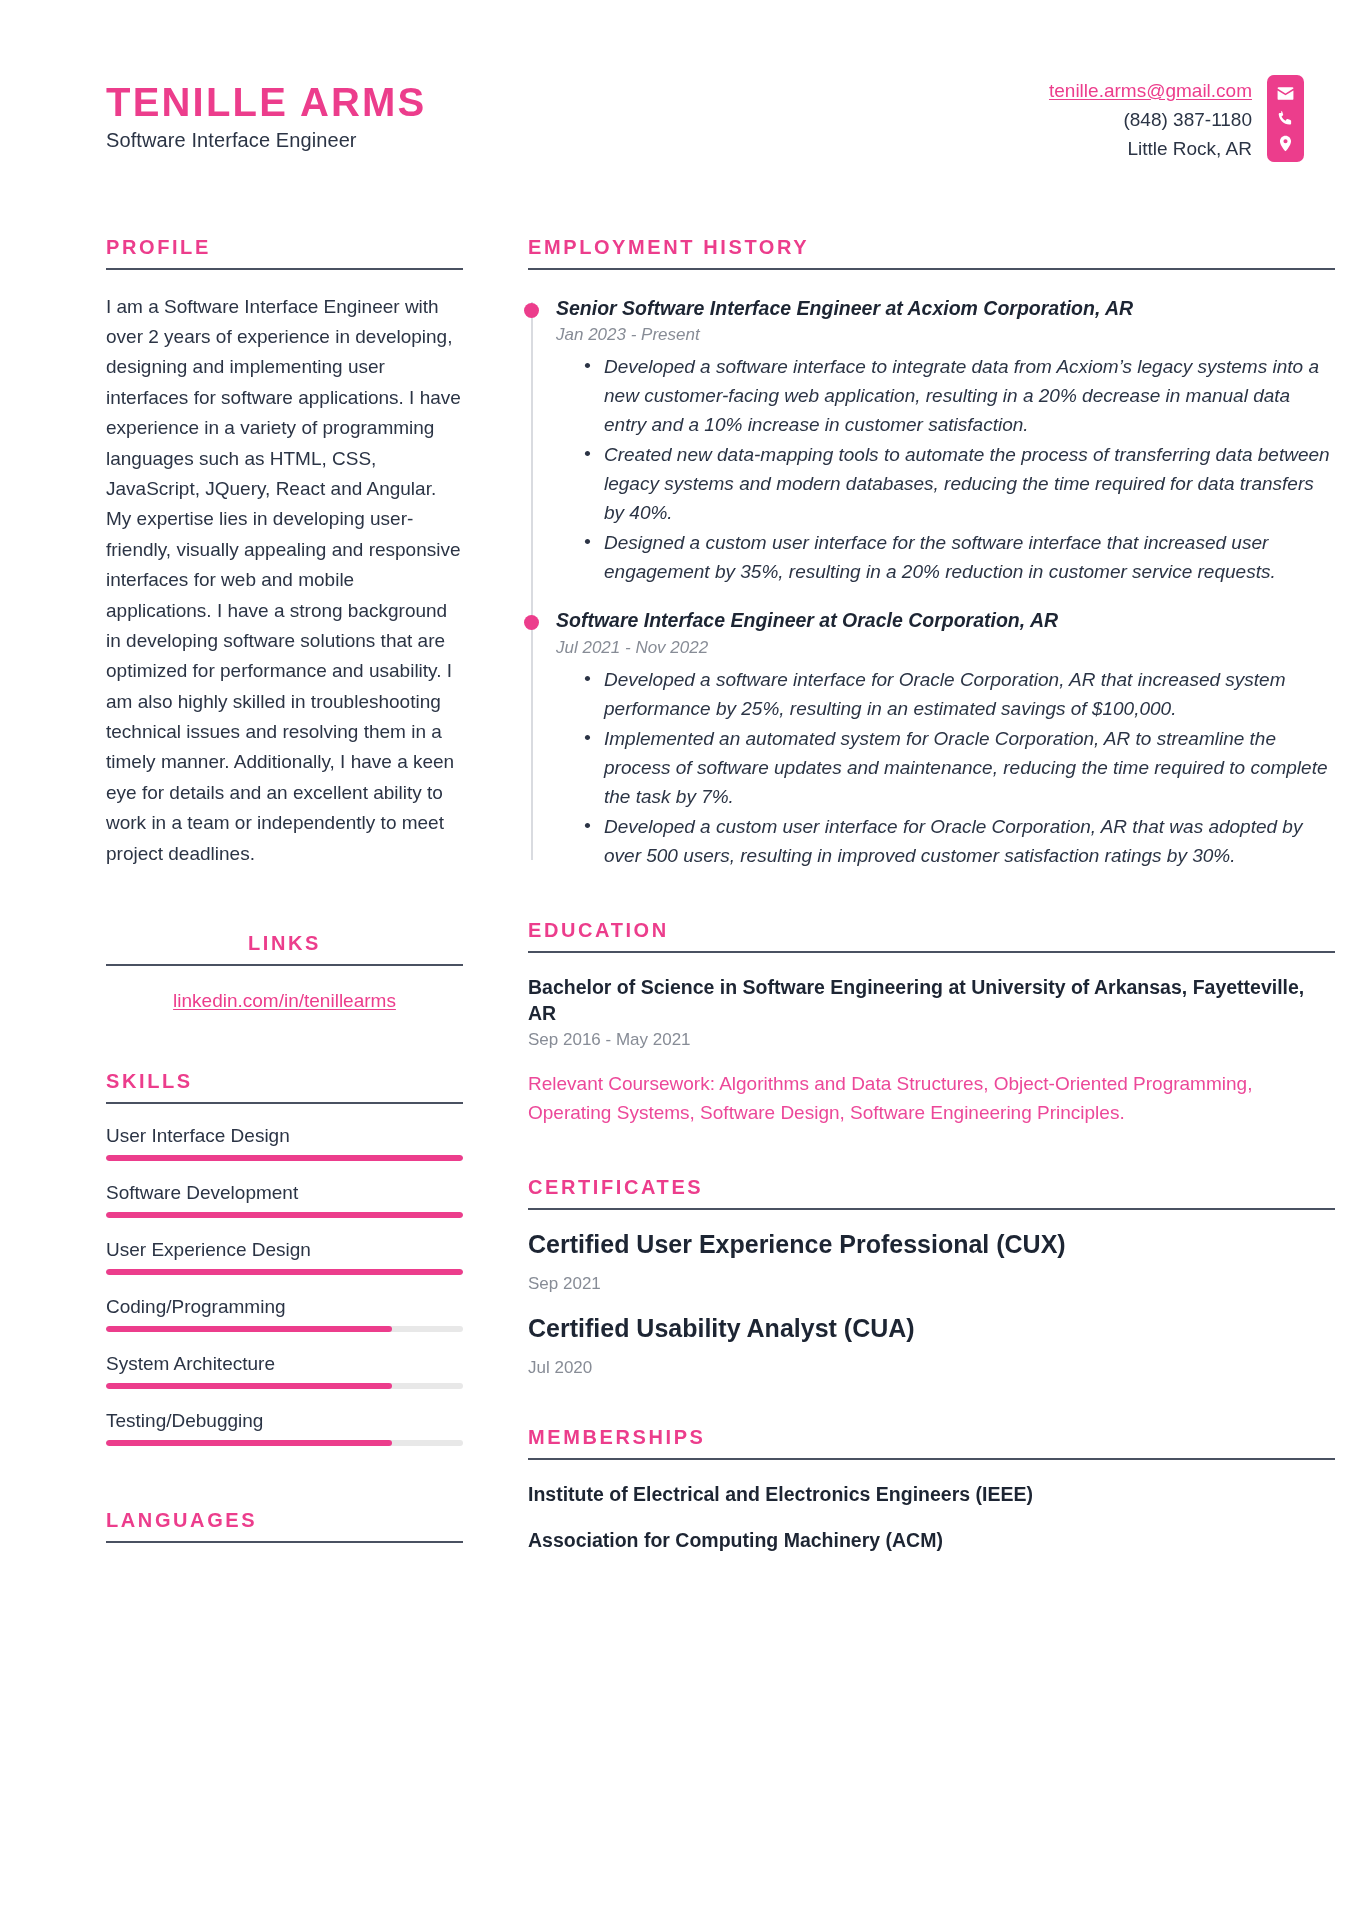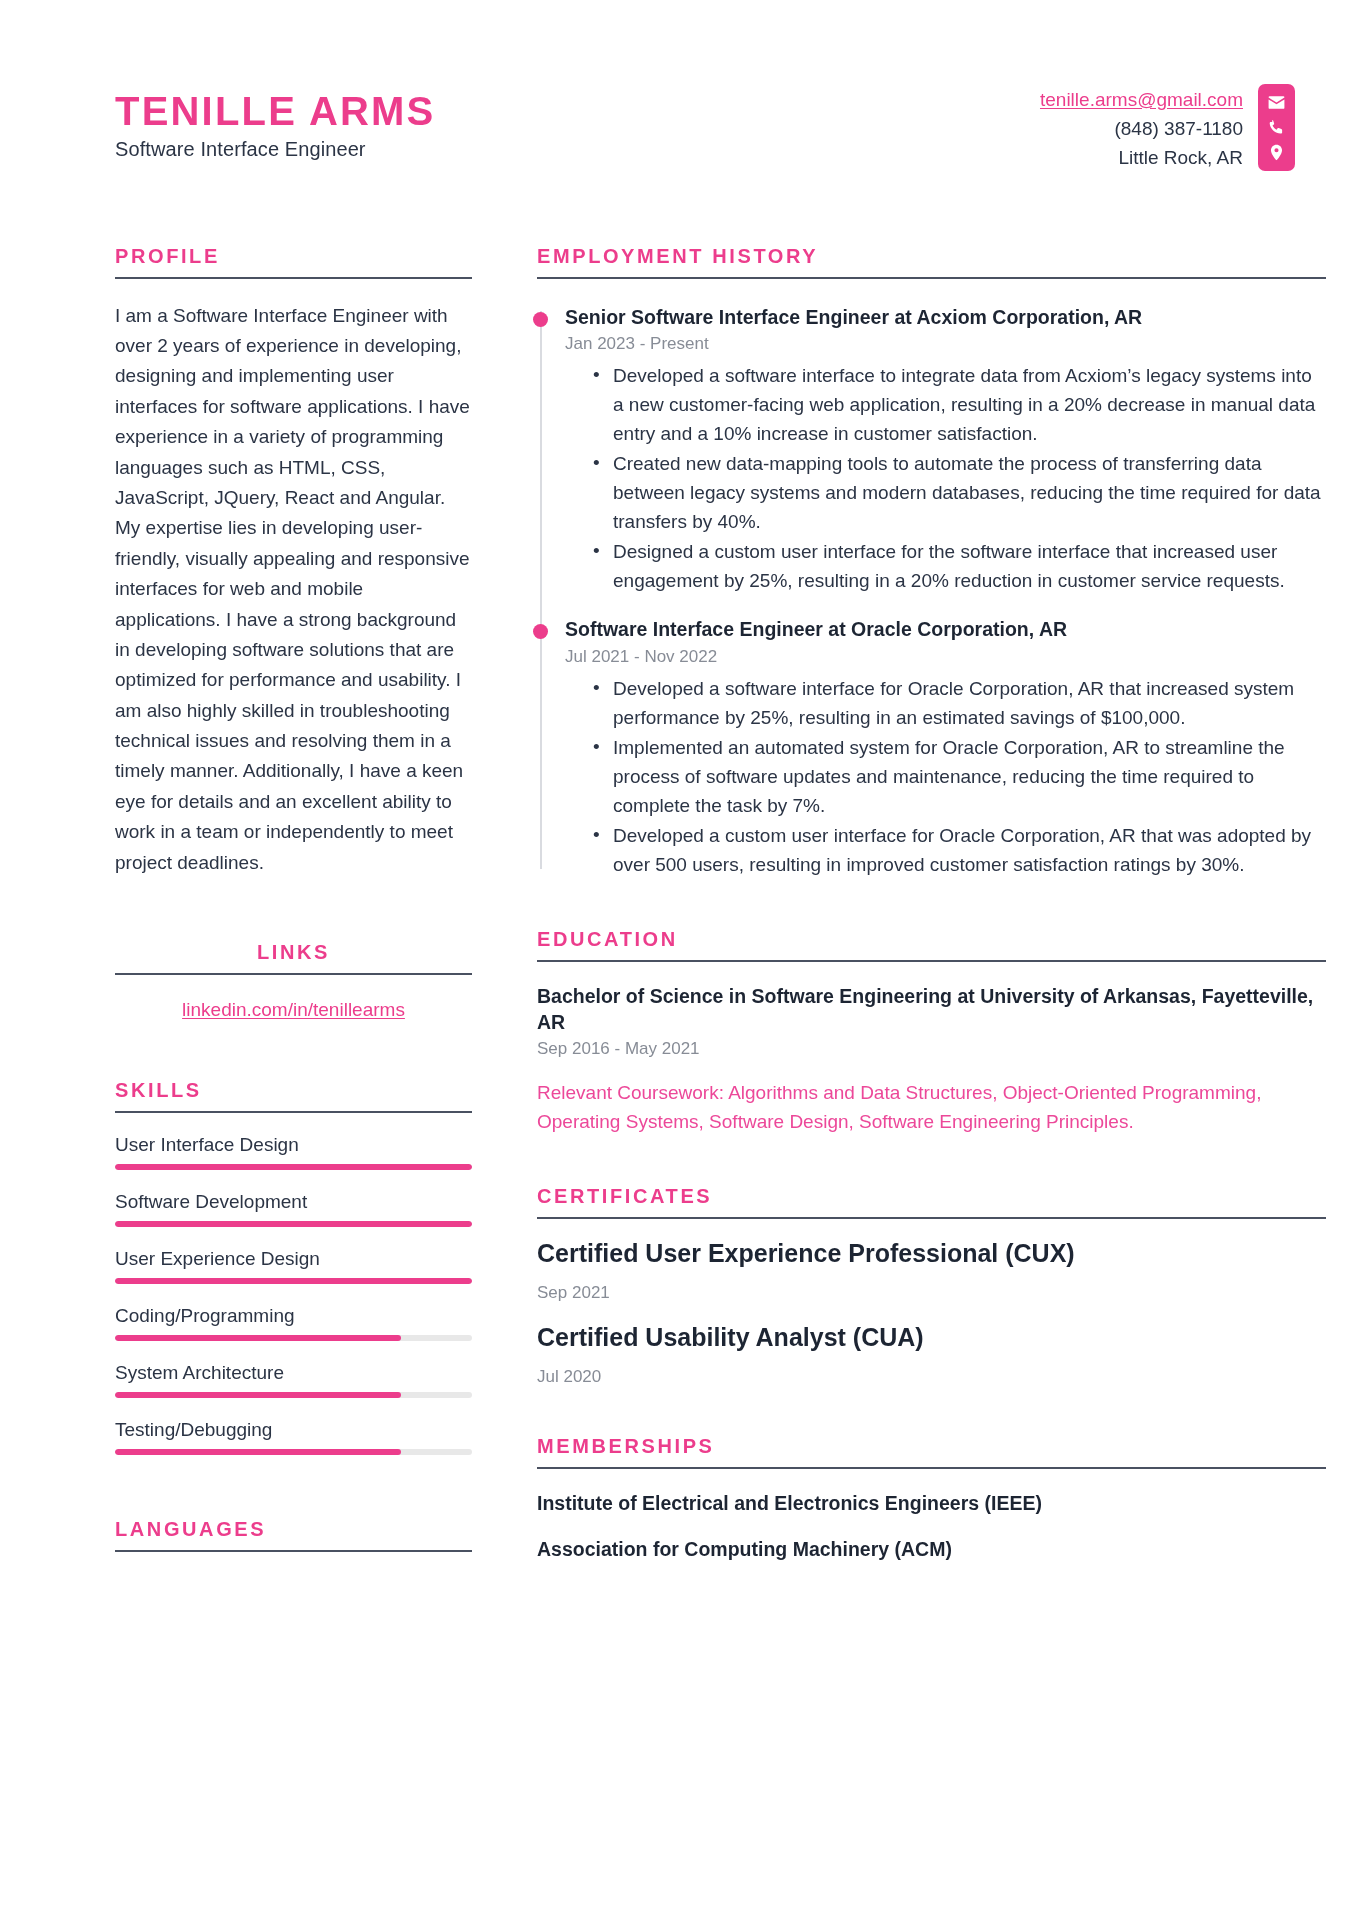--- a/index.html
+++ b/index.html
@@ -10,21 +10,21 @@
     background: #ffffff;
     font-family: "Liberation Sans", sans-serif;
     color: #2b3445;
     overflow: hidden;
     position: relative;
   }
 
   .page {
     width: 1366px;
     height: 1931px;
-    padding: 12px;
+    padding: 3px;
     position: relative;
   }
 
   
   .header {
     display: flex;
     justify-content: space-between;
     align-items: flex-start;
     padding: 72px 0 0 0;
     margin: 0 28px 0 103px;
@@ -152,21 +152,21 @@
 
   .skill-fill {
     height: 6px;
     background: #ec3d8c;
     border-radius: 3px;
   }
 
   .languages-block { margin-top: 63px; }
 
   
-  .jobs { position: relative; margin-top: 26px; padding-left: 0; }
+  .jobs { position: relative; margin-top: 26px; padding-left: 0; font-style: italic; }
 
   .timeline {
     position: absolute;
     left: 3px;
     top: 6px;
     bottom: 10px;
     width: 2px;
     background: #d9dbe0;
   }
 
@@ -389,21 +389,21 @@
         <div class="jobs">
           <div class="timeline"></div>
 
           <div class="job">
             <div class="job-dot"></div>
             <div class="job-head">Senior Software Interface Engineer at Acxiom Corporation, AR</div>
             <div class="job-date">Jan 2023 - Present</div>
             <ul class="job-bullets">
               <li>Developed a software interface to integrate data from Acxiom’s legacy systems into a new customer-facing web application, resulting in a 20% decrease in manual data entry and a 10% increase in customer satisfaction.</li>
               <li>Created new data-mapping tools to automate the process of transferring data between legacy systems and modern databases, reducing the time required for data transfers by 40%.</li>
-              <li>Designed a custom user interface for the software interface that increased user engagement by 25%, resulting in a 20% reduction in customer service requests.</li>
+              <li>Designed a custom user interface for the software interface that increased user engagement by 35%, resulting in a 20% reduction in customer service requests.</li>
             </ul>
           </div>
 
           <div class="job">
             <div class="job-dot"></div>
             <div class="job-head">Software Interface Engineer at Oracle Corporation, AR</div>
             <div class="job-date">Jul 2021 - Nov 2022</div>
             <ul class="job-bullets">
               <li>Developed a software interface for Oracle Corporation, AR that increased system performance by 25%, resulting in an estimated savings of $100,000.</li>
               <li>Implemented an automated system for Oracle Corporation, AR to streamline the process of software updates and maintenance, reducing the time required to complete the task by 7%.</li>

